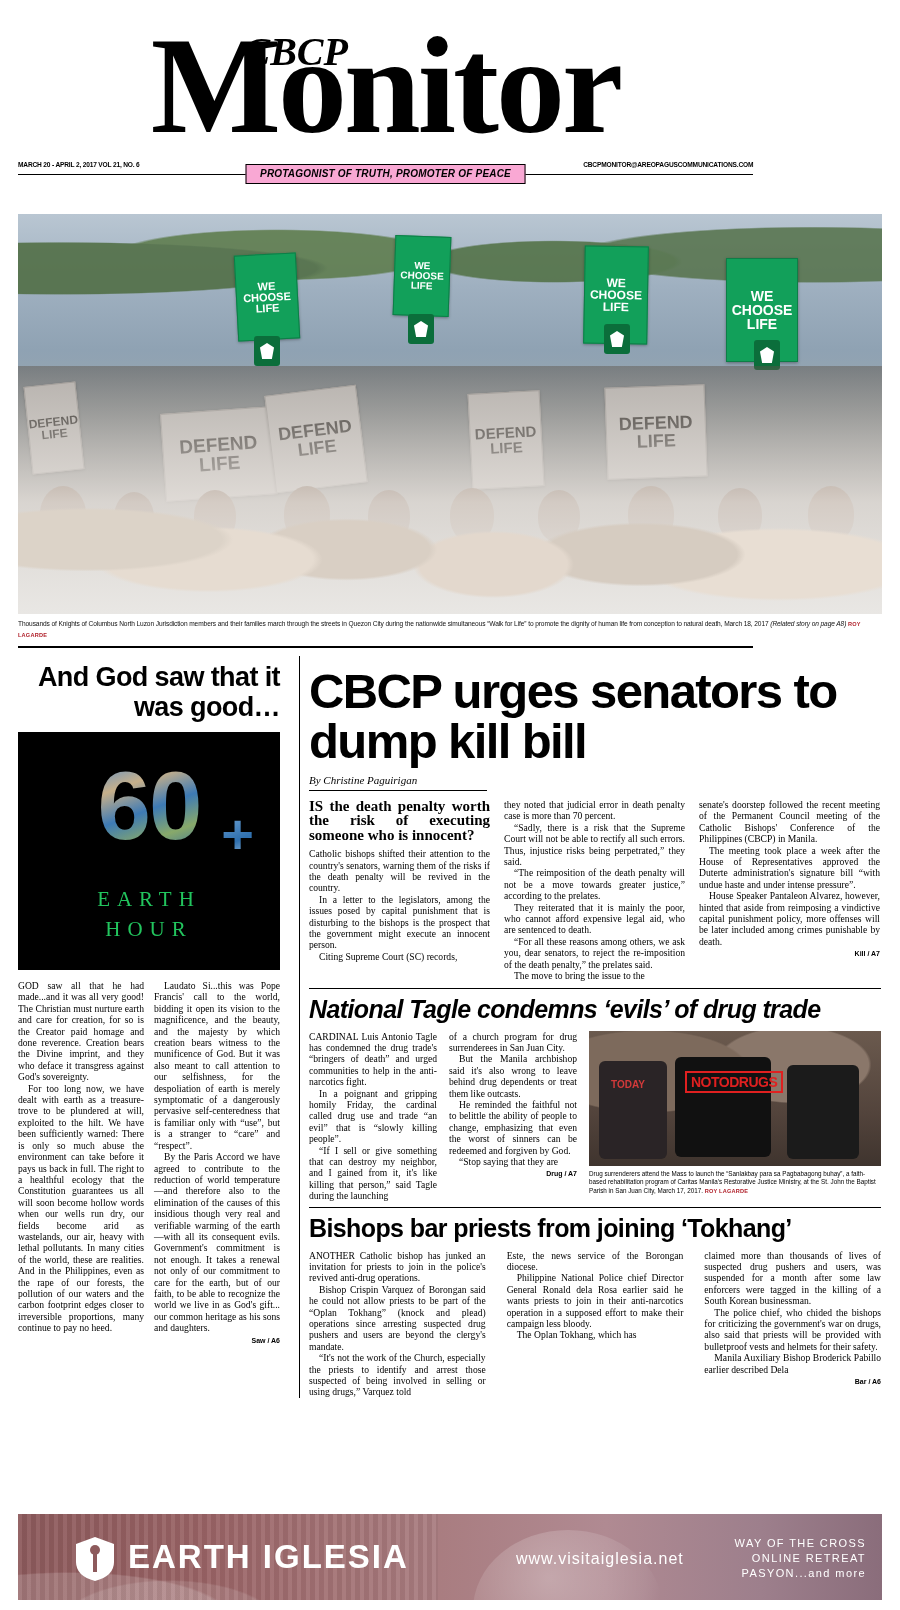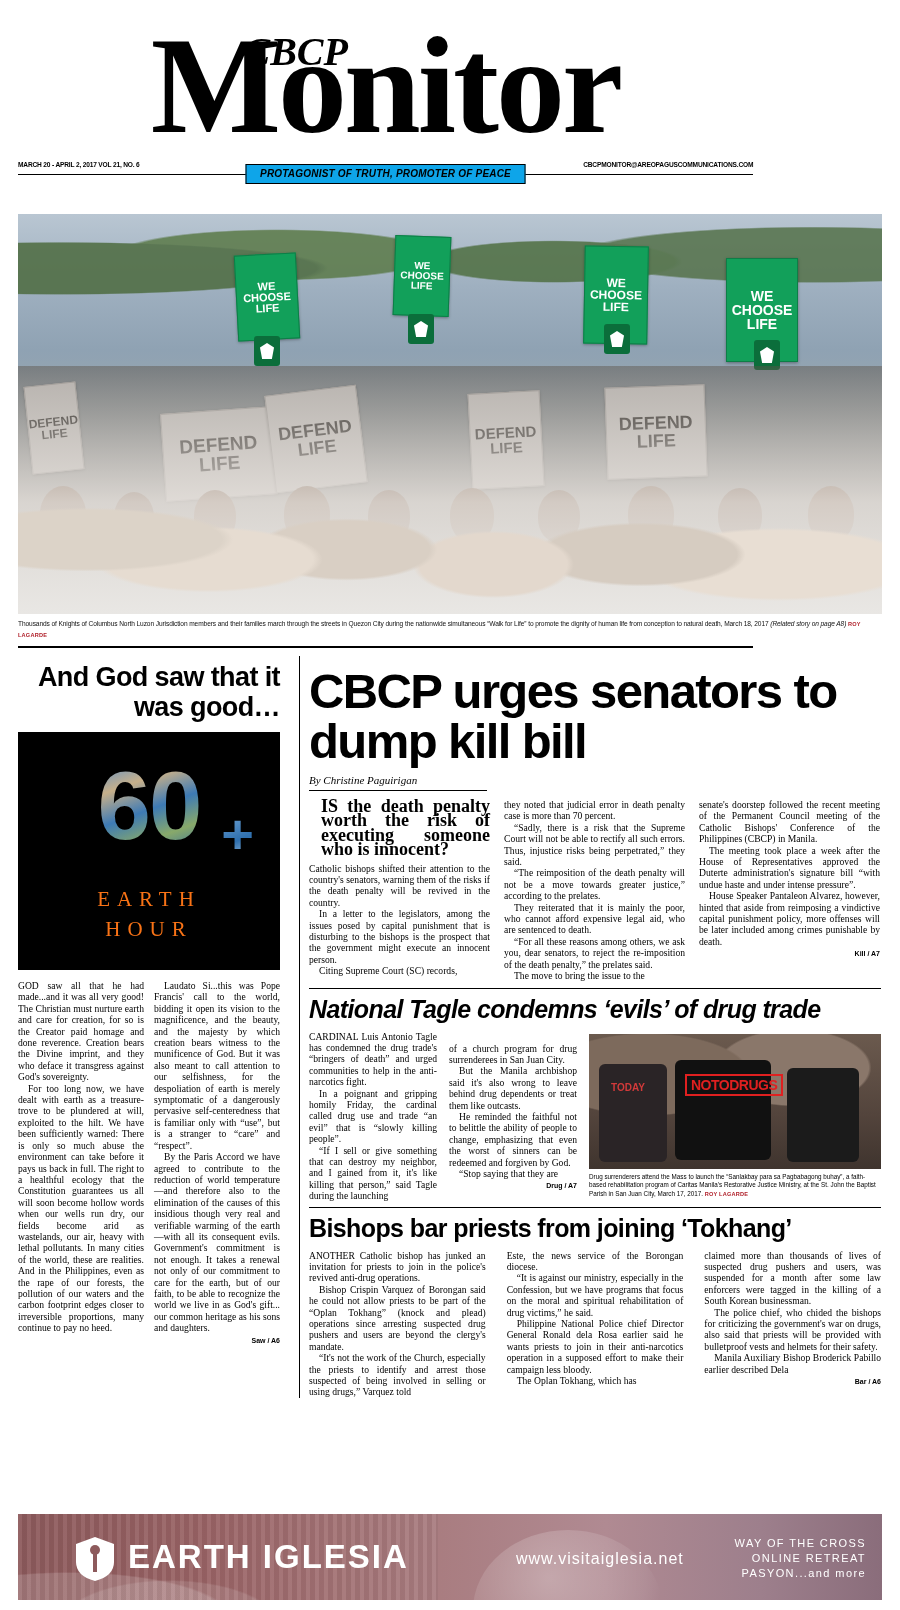--- a/index.html
+++ b/index.html
@@ -61,21 +61,21 @@
     font-weight:bold;
     font-size:7.5px;
     letter-spacing:-0.2px;
     transform:scaleX(0.88);
     transform-origin:right top;
     white-space:nowrap;
   }
   .mast-tagline {
     position:absolute; left:50%; transform:translateX(-50%);
     top:4px;
-    background:#0ea5e9;
+    background:#f9a8d4;
     border:1px solid #000;
     padding:3px 14px 4px 14px;
     font-family:"Liberation Sans", sans-serif;
     font-style:italic;
     font-weight:bold;
     font-size:10px;
     letter-spacing:0.2px;
     white-space:nowrap;
     z-index:3;
   }
@@ -206,21 +206,21 @@
   }
   .earth-plus {
     position:absolute; right:26px; top:74px;
     font-family:"Liberation Sans", sans-serif;
     font-weight:bold; font-size:56px; line-height:56px;
     background:linear-gradient(160deg,#7fb0dd,#2e6fae 60%,#bcd6ea);
     -webkit-background-clip:text; background-clip:text; color:transparent;
   }
   .earth-words {
     position:absolute; left:0; right:0; bottom:26px;
-    text-align:center; color:#f97316;
+    text-align:center; color:#22c55e;
     font-family:"Liberation Serif", serif;
     font-size:21px; line-height:30px; letter-spacing:7px;
   }
   .edit-body {
     display:flex; gap:10px; margin-top:10px;
   }
   .edit-body .c { width:126px; }
   p.art {
     margin:0;
     font-size:9.6px;
@@ -250,40 +250,40 @@
   .byline {
     font-style:italic;
     font-size:11px;
     padding-bottom:4px;
     border-bottom:1px solid #000;
     width:178px;
     margin-bottom:8px;
   }
   .lede {
     font-weight:bold;
-    font-size:18px;
+    font-size:15px;
     line-height:14.4px;
-    margin:0 0 6px 12px;
+    margin:0 0 6px 0;
     text-align:justify;
   }
   .cols3 { display:flex; gap:14px; }
   .cols3 .c { width:181px; }
 
   
   .sec-head {
     font-family:"Liberation Sans", sans-serif;
     font-weight:bold;
     font-style:italic;
     font-size:25px;
     line-height:28px;
     letter-spacing:-0.6px;
     margin:6px 0 8px 0;
   }
   .sec-head.upright { font-style:normal; }
-  .tagle-grid { display:flex; gap:12px;align-items:center; }
+  .tagle-grid { display:flex; gap:12px; }
   .tagle-grid .c { width:128px; }
   .photo-drug {
     width:292px; height:135px;
     position:relative; overflow:hidden;
     background:#4a3c36;
   }
   .photo-drug .bg {
     position:absolute; inset:0;
     background:
       radial-gradient(ellipse at 20% 30%, #7d6a5c 0 30%, transparent 31%),
@@ -545,21 +545,20 @@
       <div>
         <div class="sec-head upright">Bishops bar priests from joining ‘Tokhang’</div>
         <div class="tokhang-grid">
           <div class="c">
             <p class="art first">ANOTHER Catholic bishop has junked an invitation for priests to join in the police's revived anti-drug operations.</p>
             <p class="art">Bishop Crispin Varquez of Borongan said he could not allow priests to be part of the “Oplan Tokhang” (knock and plead) operations since arresting suspected drug pushers and users are beyond the clergy's mandate.</p>
             <p class="art">“It's not the work of the Church, especially the priests to identify and arrest those suspected of being involved in selling or using drugs,” Varquez told</p>
           </div>
           <div class="c">
             <p class="art first">Este, the news service of the Borongan diocese.</p>
-            <p class="art">“It is against our ministry, especially in the Confession, but we have programs that focus on the moral and spiritual rehabilitation of drug victims,” he said.</p>
             <p class="art">Philippine National Police chief Director General Ronald dela Rosa earlier said he wants priests to join in their anti-narcotics operation in a supposed effort to make their campaign less bloody.</p>
             <p class="art">The Oplan Tokhang, which has</p>
           </div>
           <div class="c">
             <p class="art first">claimed more than thousands of lives of suspected drug pushers and users, was suspended for a month after some law enforcers were tagged in the killing of a South Korean businessman.</p>
             <p class="art">The police chief, who chided the bishops for criticizing the government's war on drugs, also said that priests will be provided with bulletproof vests and helmets for their safety.</p>
             <p class="art">Manila Auxiliary Bishop Broderick Pabillo earlier described Dela</p>
             <div class="jump">Bar / A6</div>
           </div>
         </div>

